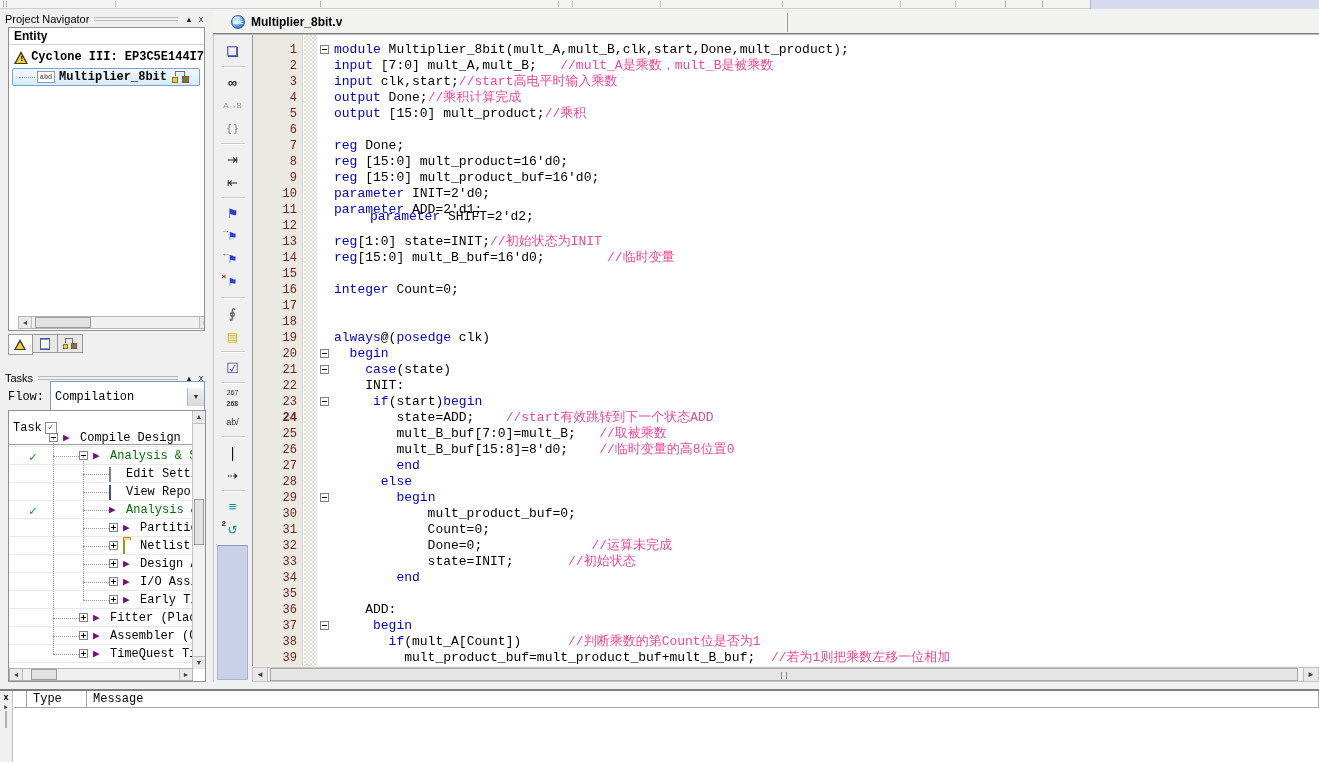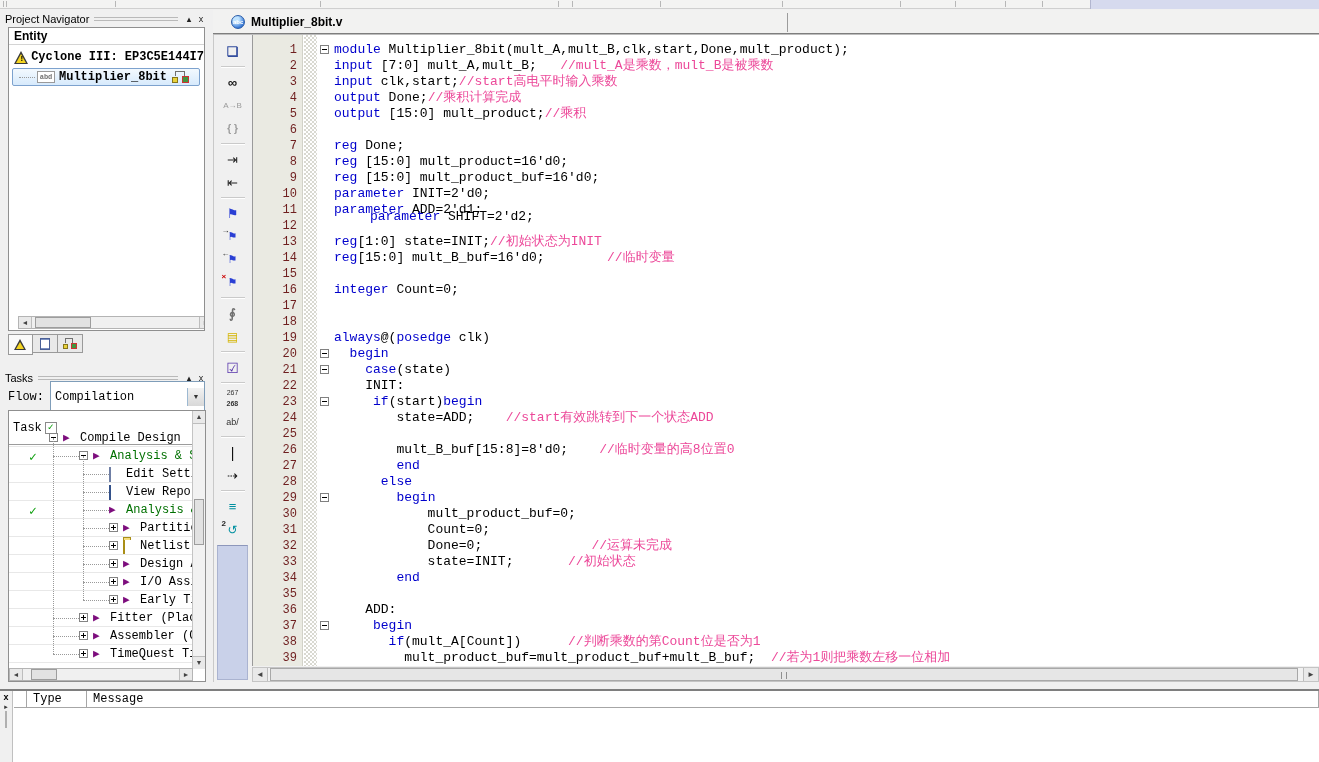--- a/index.html
+++ b/index.html
@@ -489,23 +489,24 @@
         <span class="h"></span>
       </div>
       <div class="code-line" style="top: 327px;"><span class="tok-p">    </span><span class="tok-k">case</span><span class="tok-p">(state)</span></div>
       <div class="lnum" style="top: 343px;">22</div>
       <div class="code-line" style="top: 343px;"><span class="tok-p">    INIT:</span></div>
       <div class="lnum" style="top: 359px;">23</div>
       <div class="fold-box" style="top: 362px;">
         <span class="h"></span>
       </div>
       <div class="code-line" style="top: 359px;"><span class="tok-p">     </span><span class="tok-k">if</span><span class="tok-p">(start)</span><span class="tok-k">begin</span></div>
-      <div class="lnum" style="top: 375px;">24</div>
+      <div class="lnum" style="top: 375px; font-weight: bold;">24</div>
       <div class="code-line" style="top: 375px;"><span class="tok-p">        state=ADD;    </span><span class="tok-c">//start有效跳转到下一个状态ADD</span></div>
       <div class="lnum" style="top: 391px;">25</div>
+      <div class="code-line" style="top: 391px;"><span class="tok-p">        mult_B_buf[7:0]=mult_B;   </span><span class="tok-c">//取被乘数</span></div>
       <div class="lnum" style="top: 407px;">26</div>
       <div class="code-line" style="top: 407px;"><span class="tok-p">        mult_B_buf[15:8]=8'd0;    </span><span class="tok-c">//临时变量的高8位置0</span></div>
       <div class="lnum" style="top: 423px;">27</div>
       <div class="code-line" style="top: 423px;"><span class="tok-p">        </span><span class="tok-k">end</span></div>
       <div class="lnum" style="top: 439px;">28</div>
       <div class="code-line" style="top: 439px;"><span class="tok-p">      </span><span class="tok-k">else</span></div>
       <div class="lnum" style="top: 455px;">29</div>
       <div class="fold-box" style="top: 458px;">
         <span class="h"></span>
       </div>

